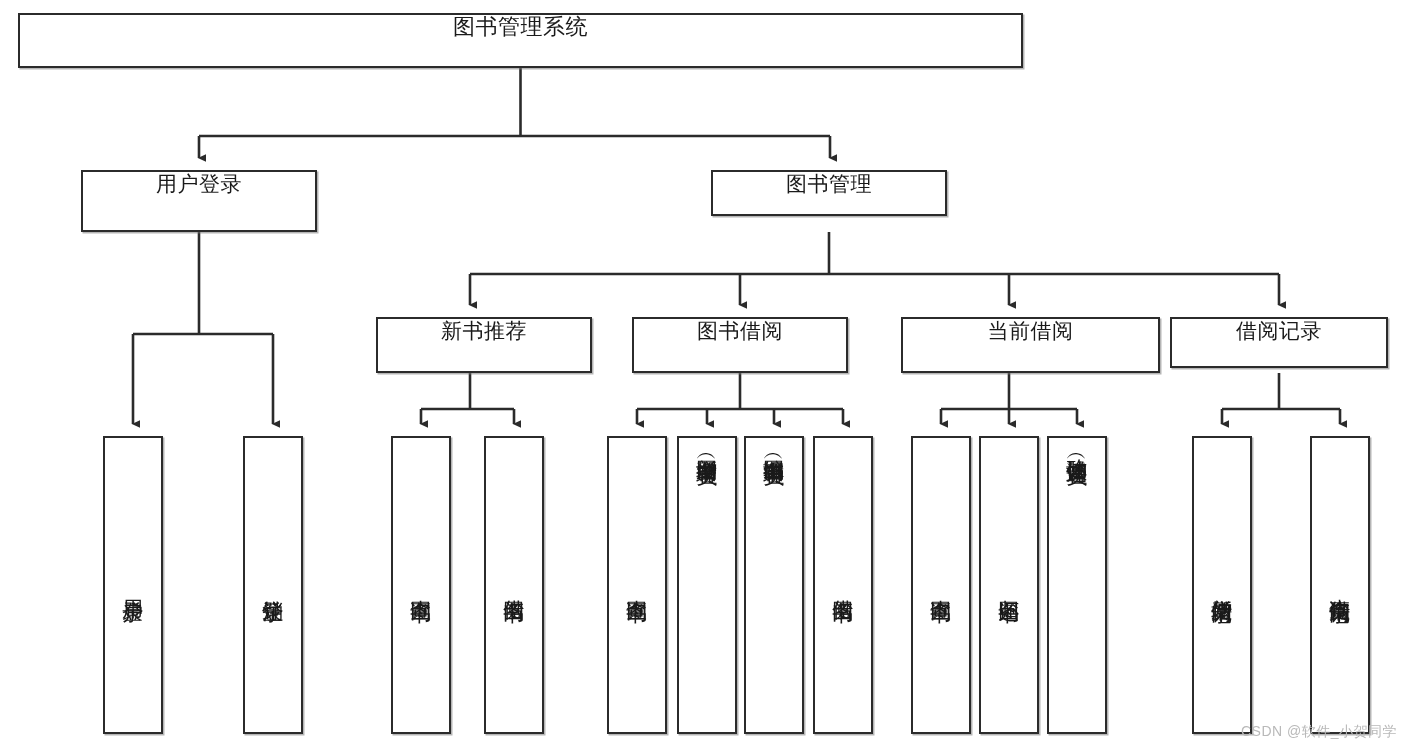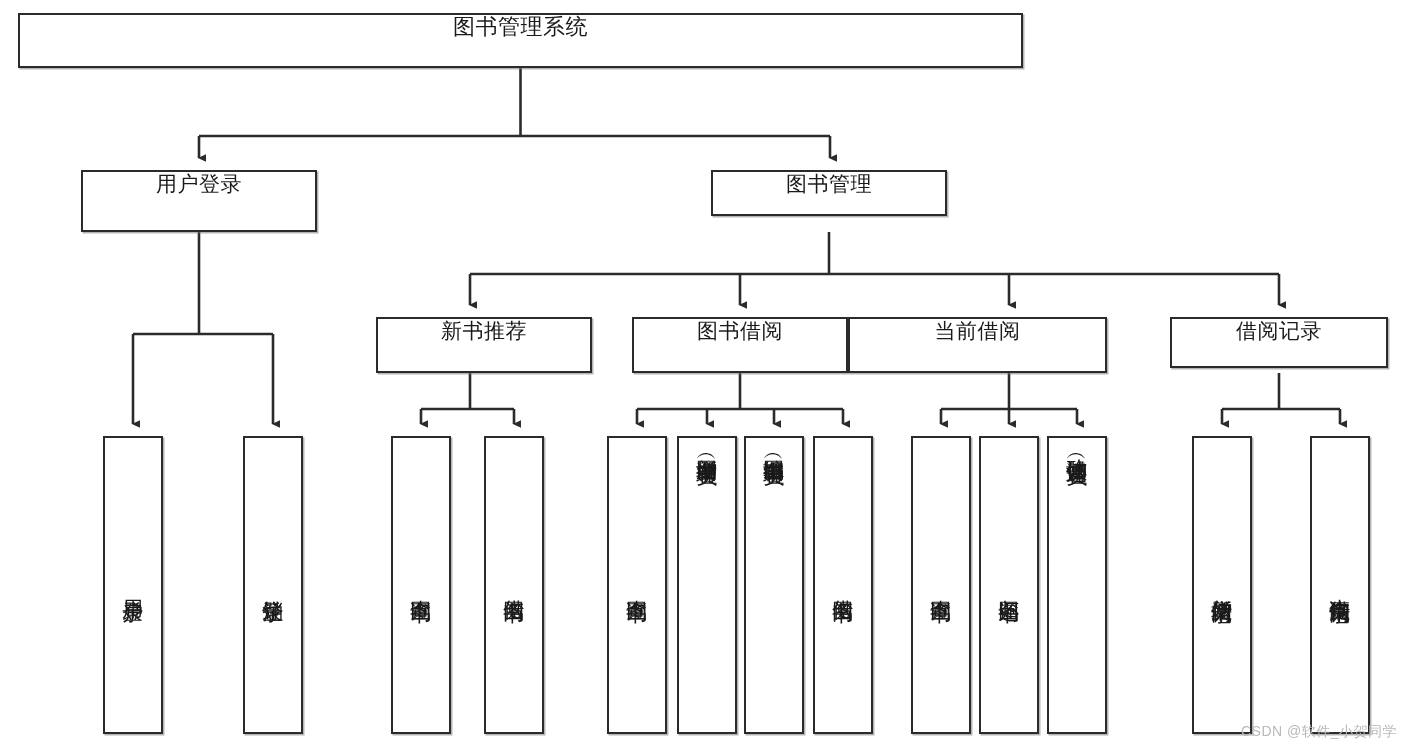--- a/index.html
+++ b/index.html
@@ -137,21 +137,21 @@
   <div class="node" style="left:711px; top:170px; width:236px; height:46px;">
     <span class="label">图书管理</span>
   </div>
 
   <div class="node" style="left:376px; top:317px; width:216px; height:56px;">
     <span class="label">新书推荐</span>
   </div>
   <div class="node" style="left:632px; top:317px; width:216px; height:56px;">
     <span class="label">图书借阅</span>
   </div>
-  <div class="node" style="left:848px; top:317px; width:259px; height:56px;">
+  <div class="node" style="left:901px; top:317px; width:259px; height:56px;">
     <span class="label">当前借阅</span>
   </div>
   <div class="node" style="left:1170px; top:317px; width:218px; height:51px;">
     <span class="label">借阅记录</span>
   </div>
 
   <div class="node leaf centered" style="left:103px; top:436px; width:60px; height:298px;">
     <span class="label">用户登录</span>
   </div>
   <div class="node leaf centered" style="left:243px; top:436px; width:60px; height:298px;">

